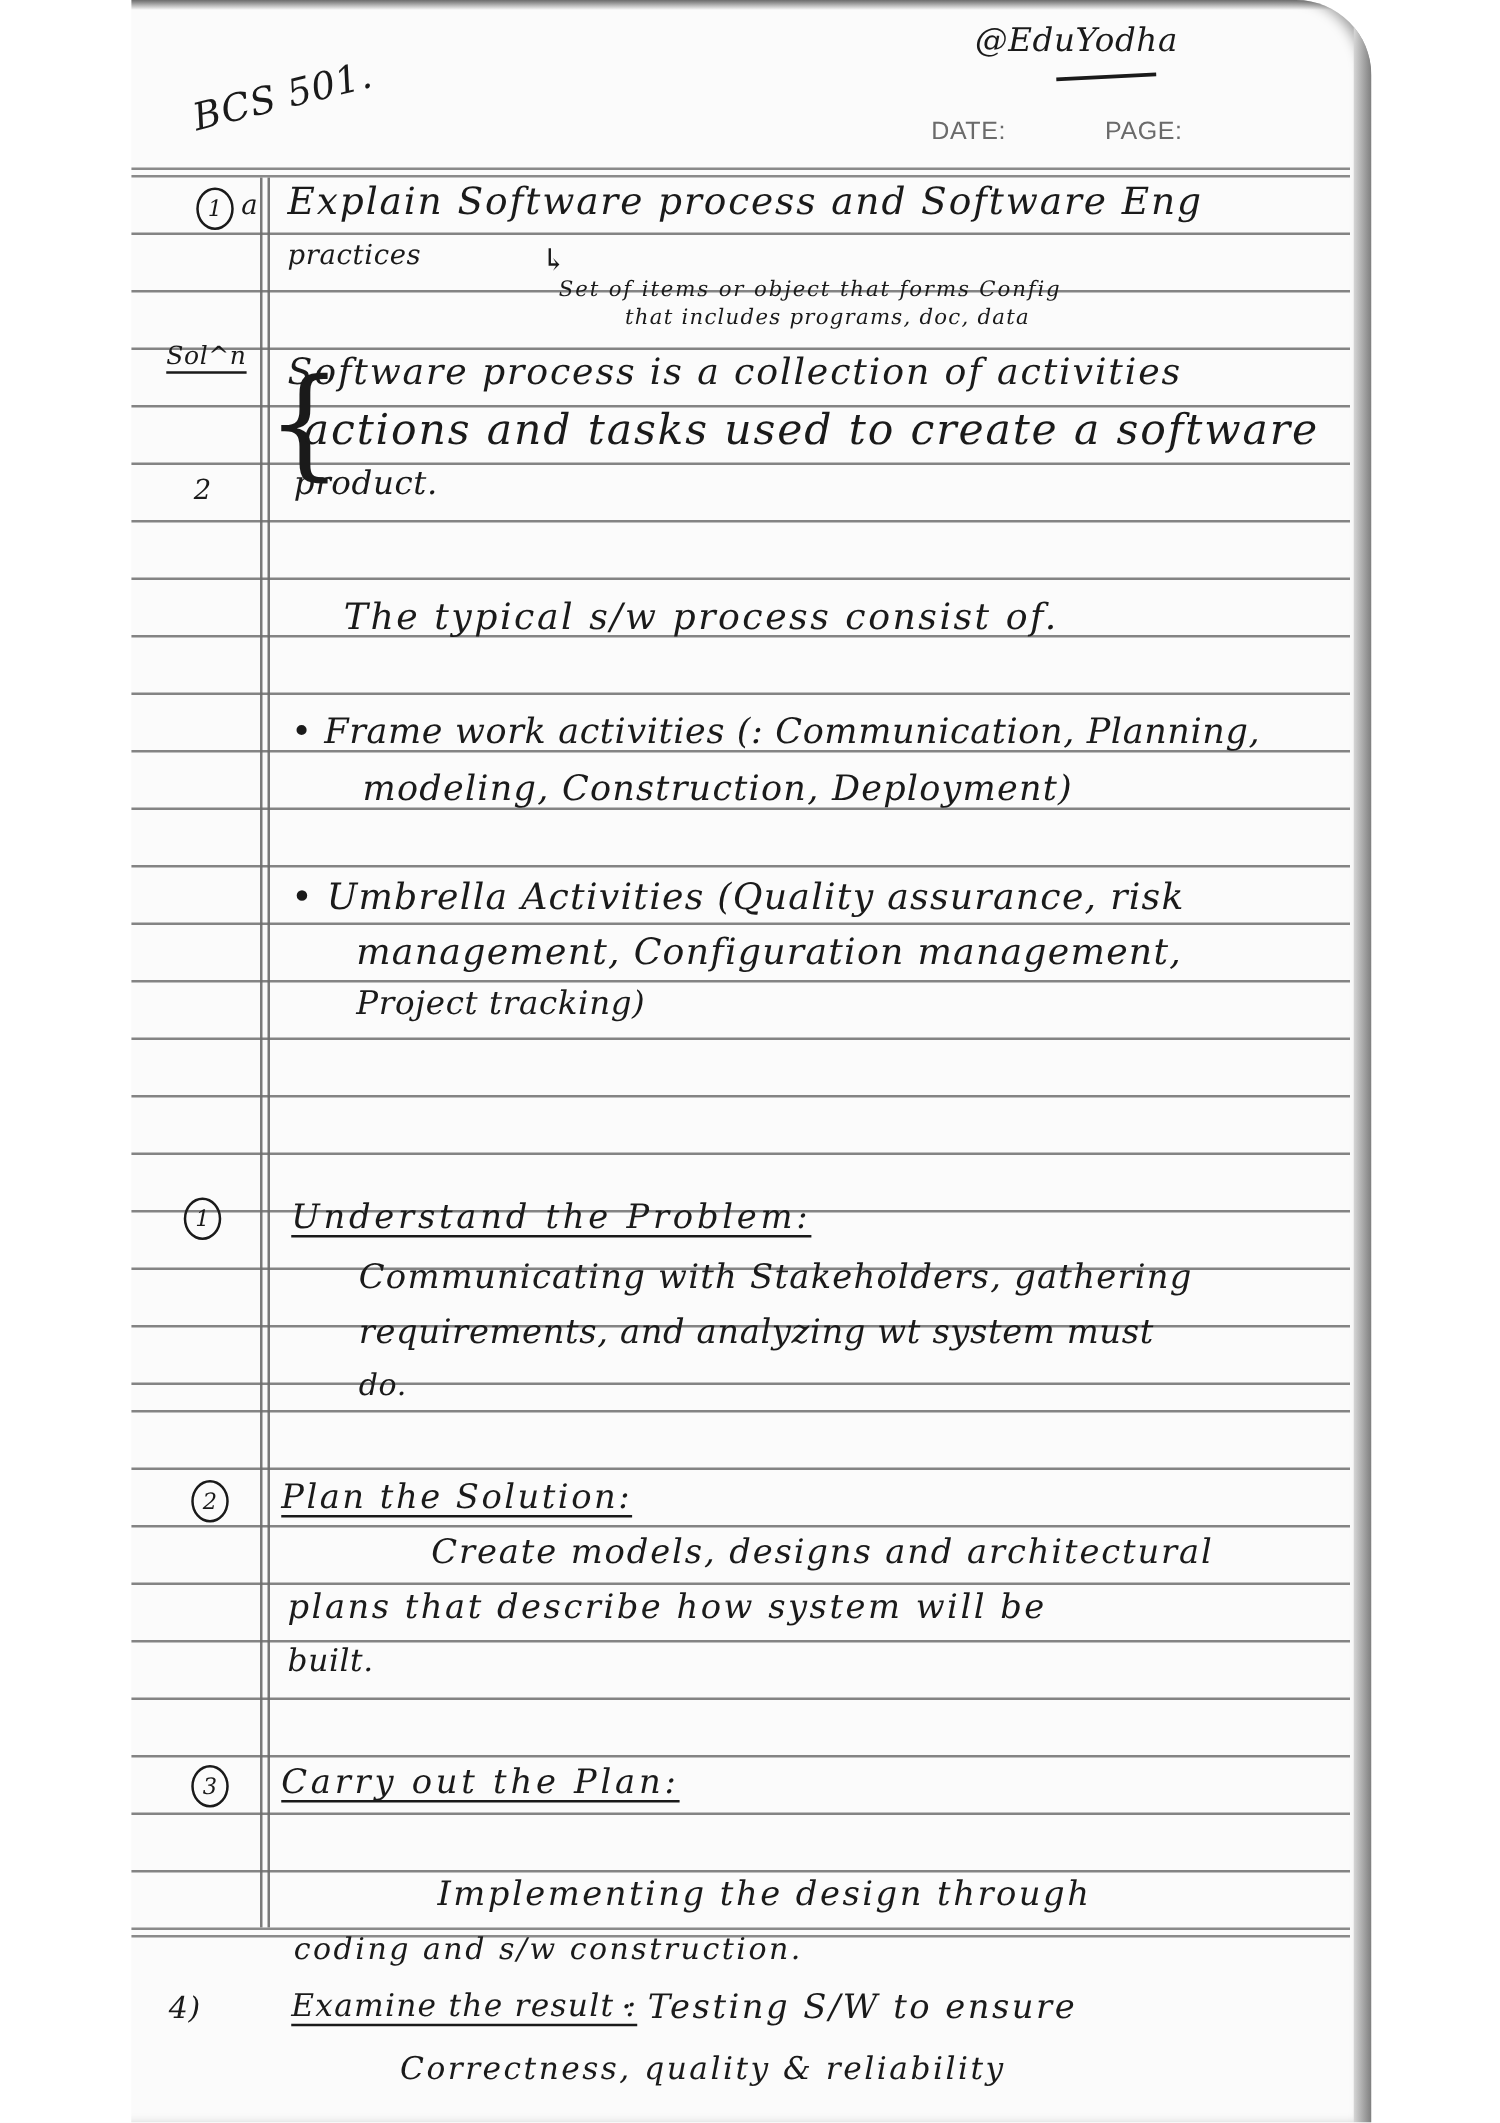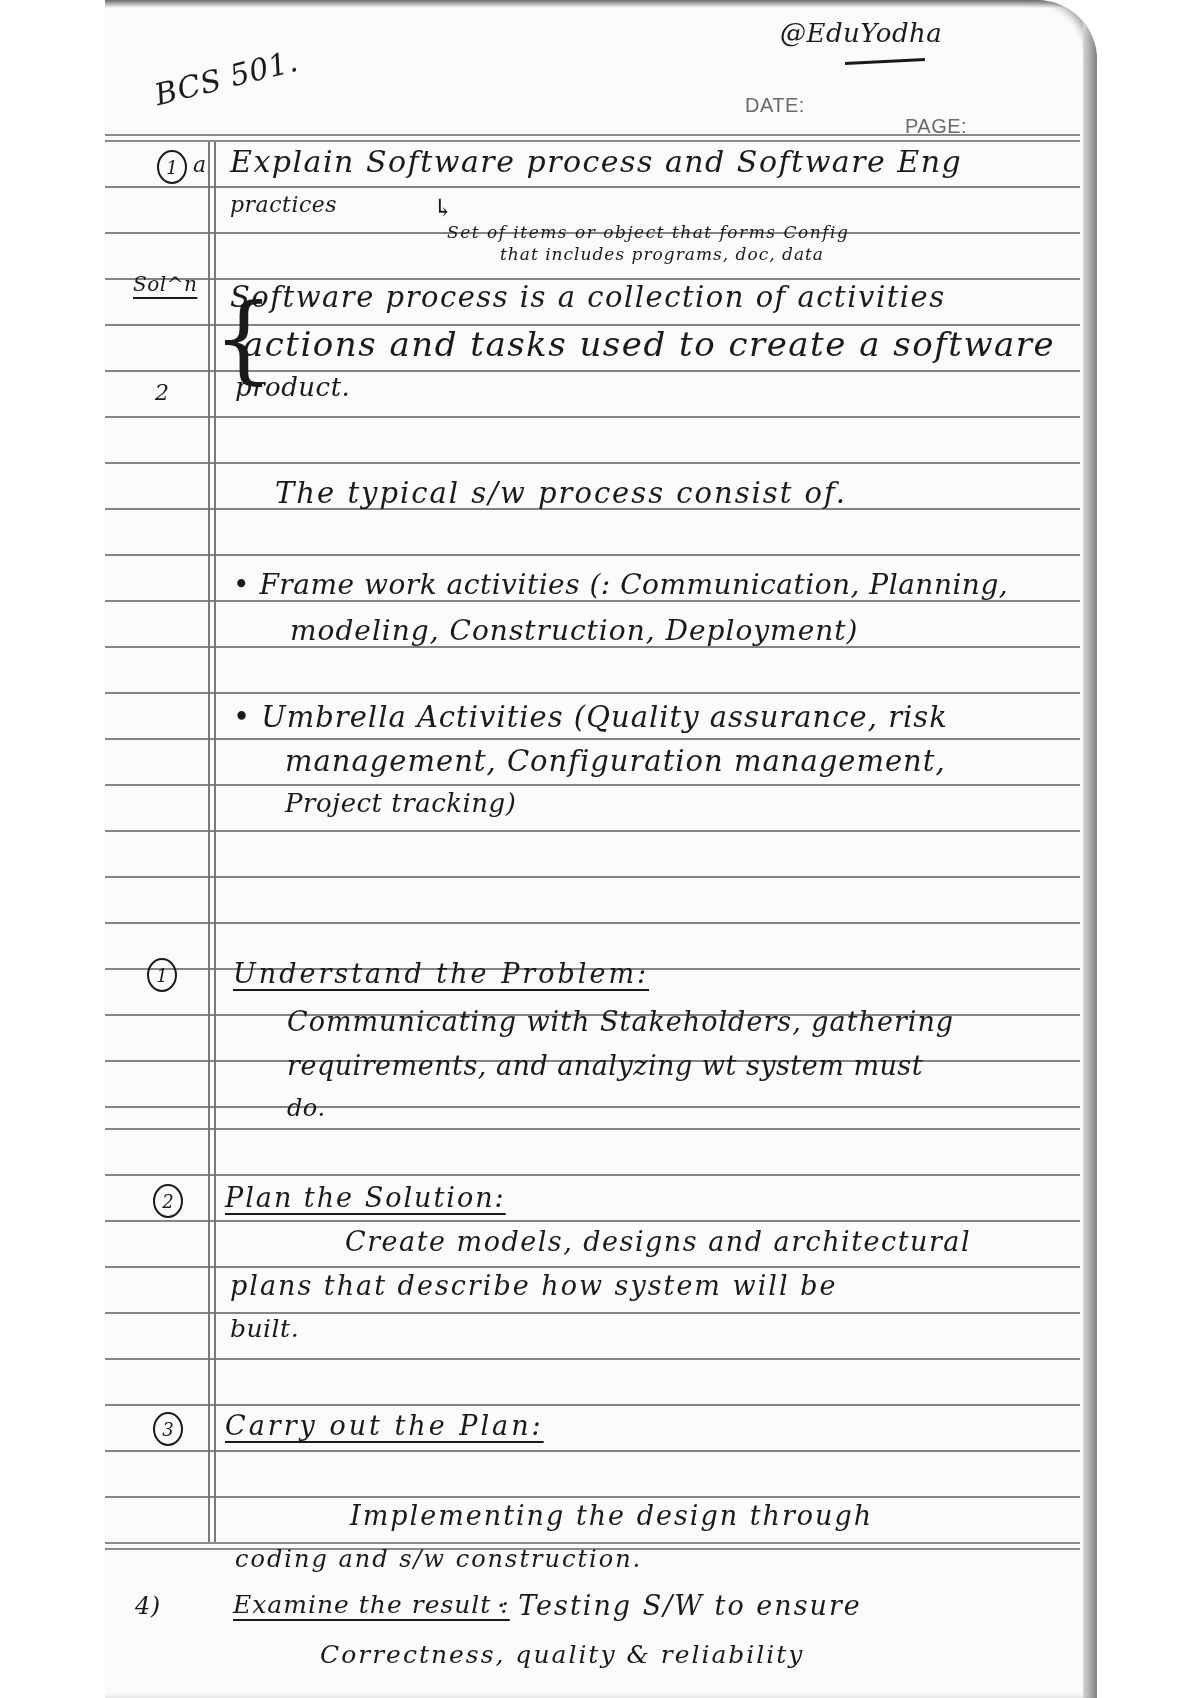--- a/index.html
+++ b/index.html
@@ -104,21 +104,21 @@
 <body>
 
 <div class="page">
   <div class="top-shadow"></div>
   <div class="page-edge"></div>
 
   <div class="hw" style="left:48px; top:60px; font-size:30px; transform:rotate(-14deg);">BCS 501.</div>
   <div class="hw" style="left:675px; top:18px; font-size:26px;">@EduYodha</div>
   <div style="position:absolute; left:740px; top:60px; width:80px; height:3px; background:#1a1a1a; transform:rotate(-3deg);"></div>
   <div class="printed" style="left:640px; top:94px;">DATE:</div>
-  <div class="printed" style="left:800px; top:94px;margin-top:21px;">PAGE:</div>
+  <div class="printed" style="left:779px; top:94px;">PAGE:</div>
 
   <div class="header-band" style="top:134px;"></div>
 
   <div class="margin-line"></div>
 
   <div class="header-band" style="top:1542px;"></div>
 
   <div class="ruled-line" style="top:186px;"></div>
   <div class="ruled-line" style="top:232px;"></div>
   <div class="ruled-line" style="top:278px;"></div>

